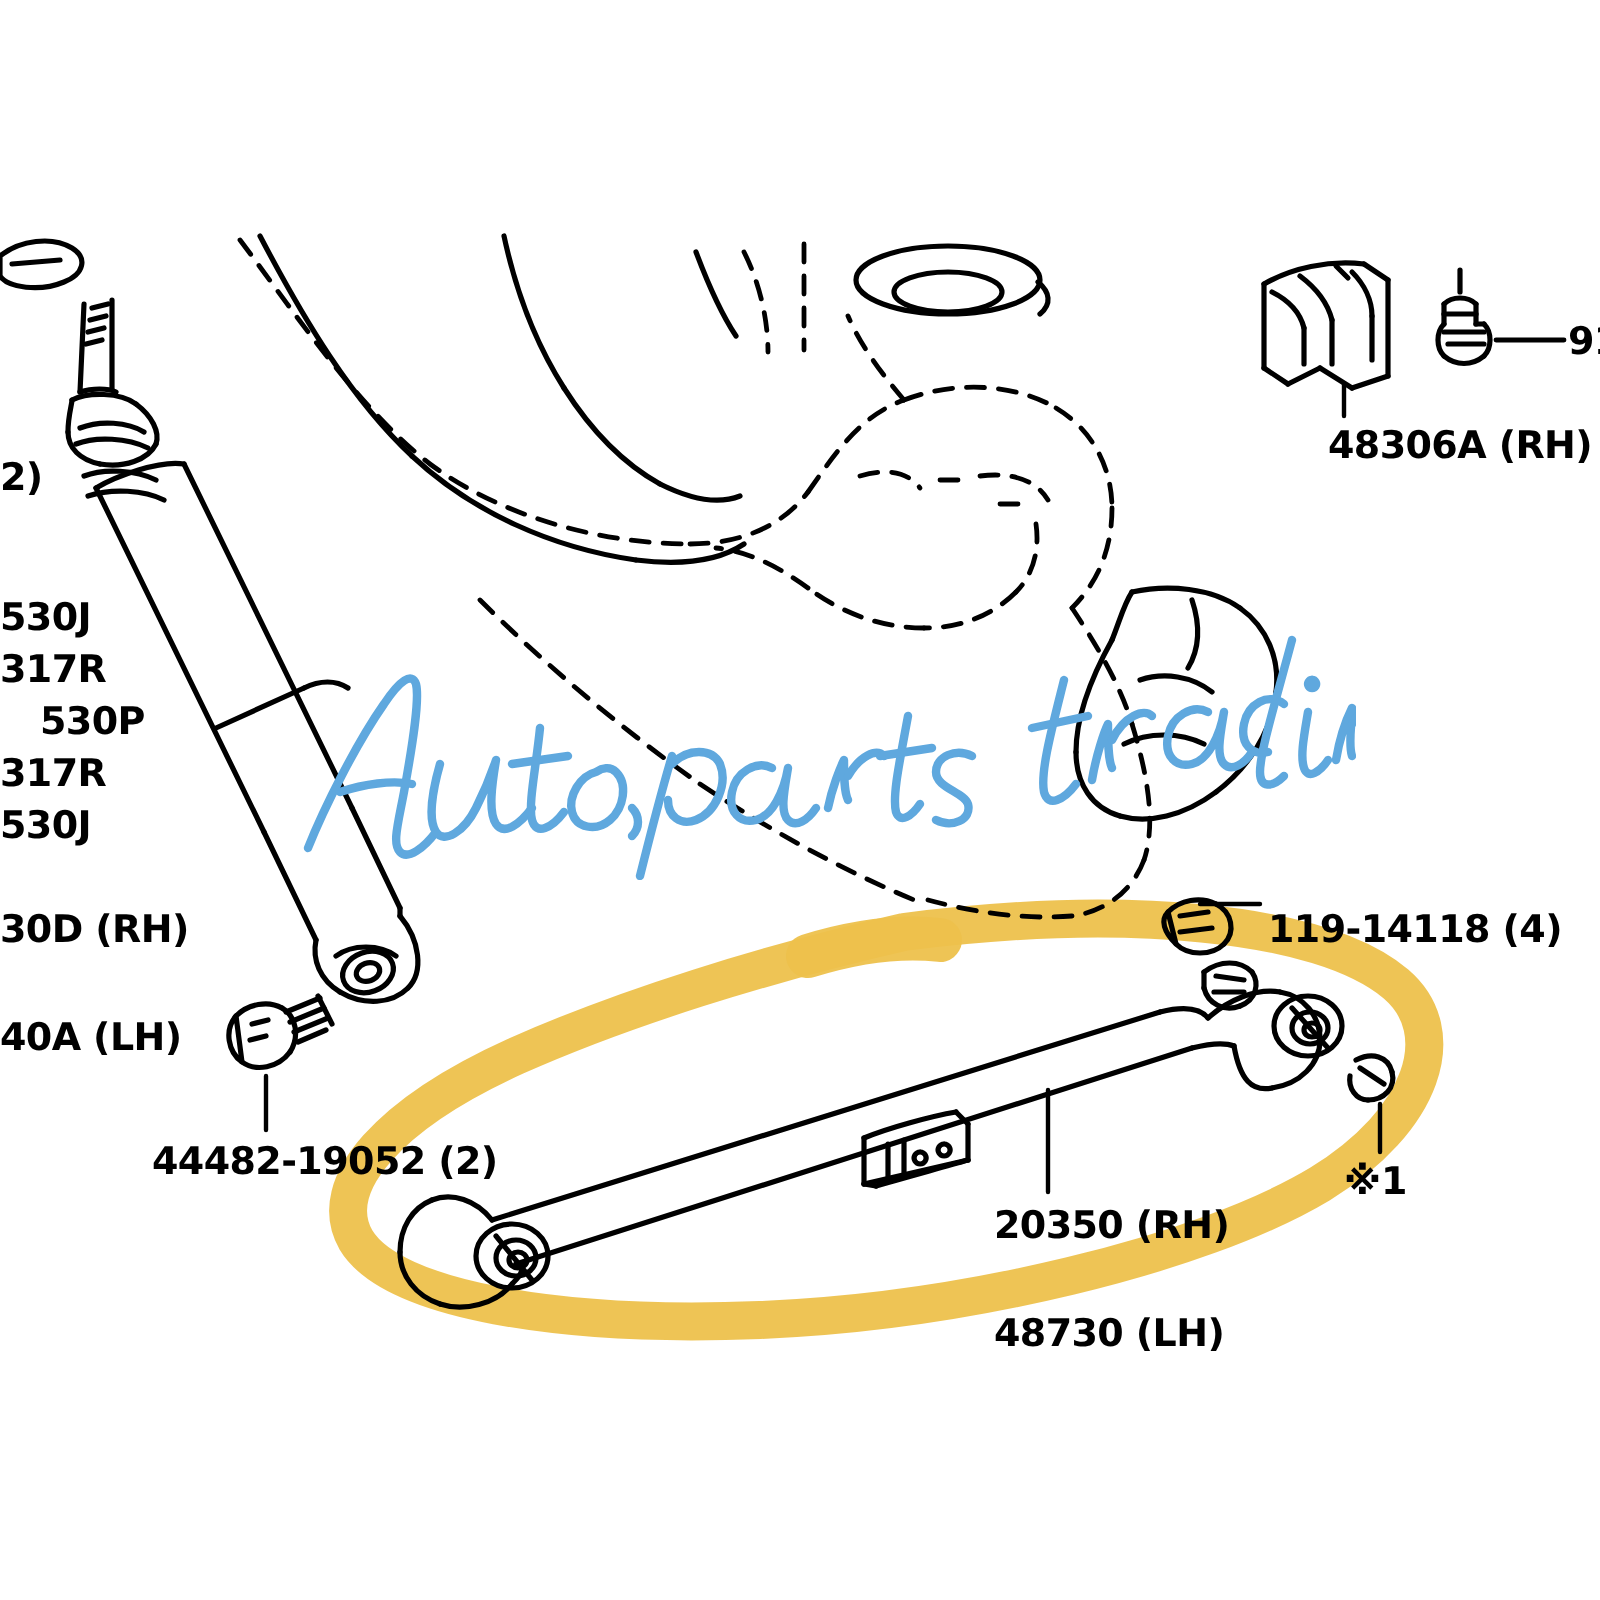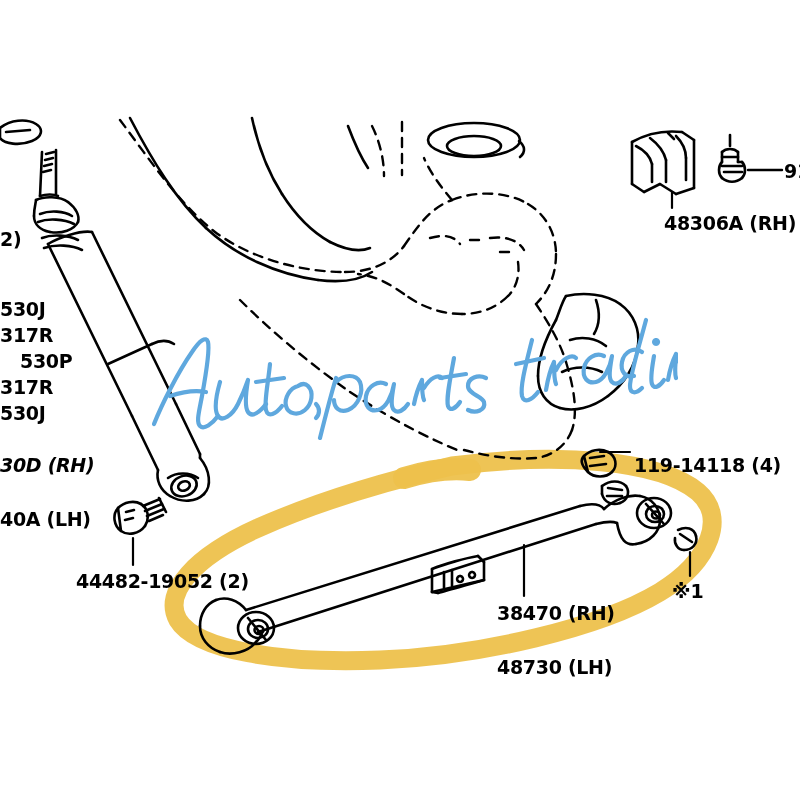--- a/index.html
+++ b/index.html
@@ -341,32 +341,32 @@
   <div class="label" style="left:0px; top:296px;">530J</div>
 
   <div class="label" style="left:0px; top:322px;">317R</div>
 
   <div class="label" style="left:0px; top:348px;padding-left:20px;">530P</div>
 
   <div class="label" style="left:0px; top:374px;">317R</div>
 
   <div class="label" style="left:0px; top:400px;">530J</div>
 
-  <div class="label" style="left:0px; top:452px;font-style:italic;">30D (RH)</div>
+  <div class="label" style="left:0px; top:452px;">30D (RH)</div>
 
   <div class="label" style="left:0px; top:506px;">40A (LH)</div>
 
   <div class="label" style="left:76px; top:568px;">44482-19052 (2)</div>
 
   <div class="label" style="left:617px; top:210px;margin-left:47px;">48306A (RH)</div>
 
 
   <div class="label" style="left:784px; top:158px;">91</div>
 
   <div class="label" style="left:634px; top:452px;">119-14118 (4)</div>
 
-  <div class="label" style="left:497px; top:600px;">38470 (RH)</div>
+  <div class="label" style="left:497px; top:600px;">20350 (RH)</div>
 
   <div class="label" style="left:497px; top:654px;">48730 (LH)</div>
 
   <div class="mark" style="left:672px; top:580px;">※1</div>
 
 </div>
 
 </body></html>

